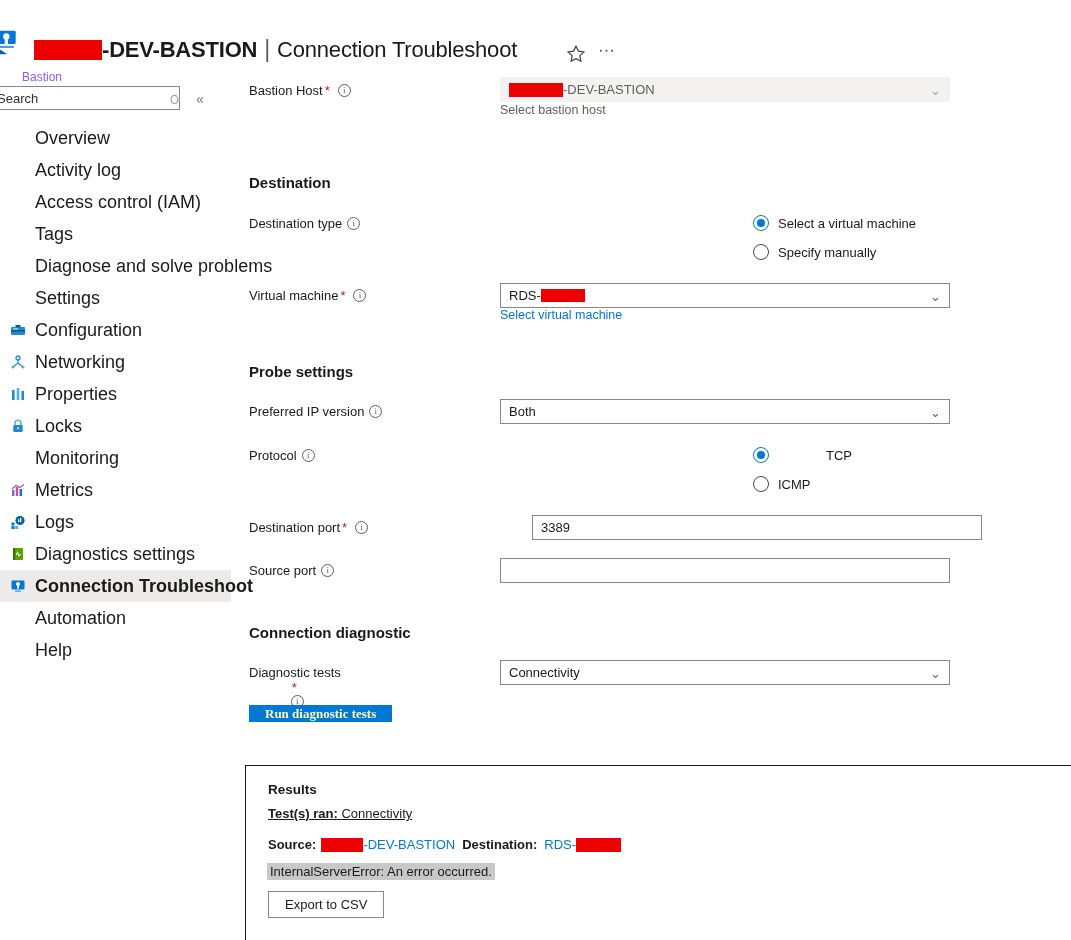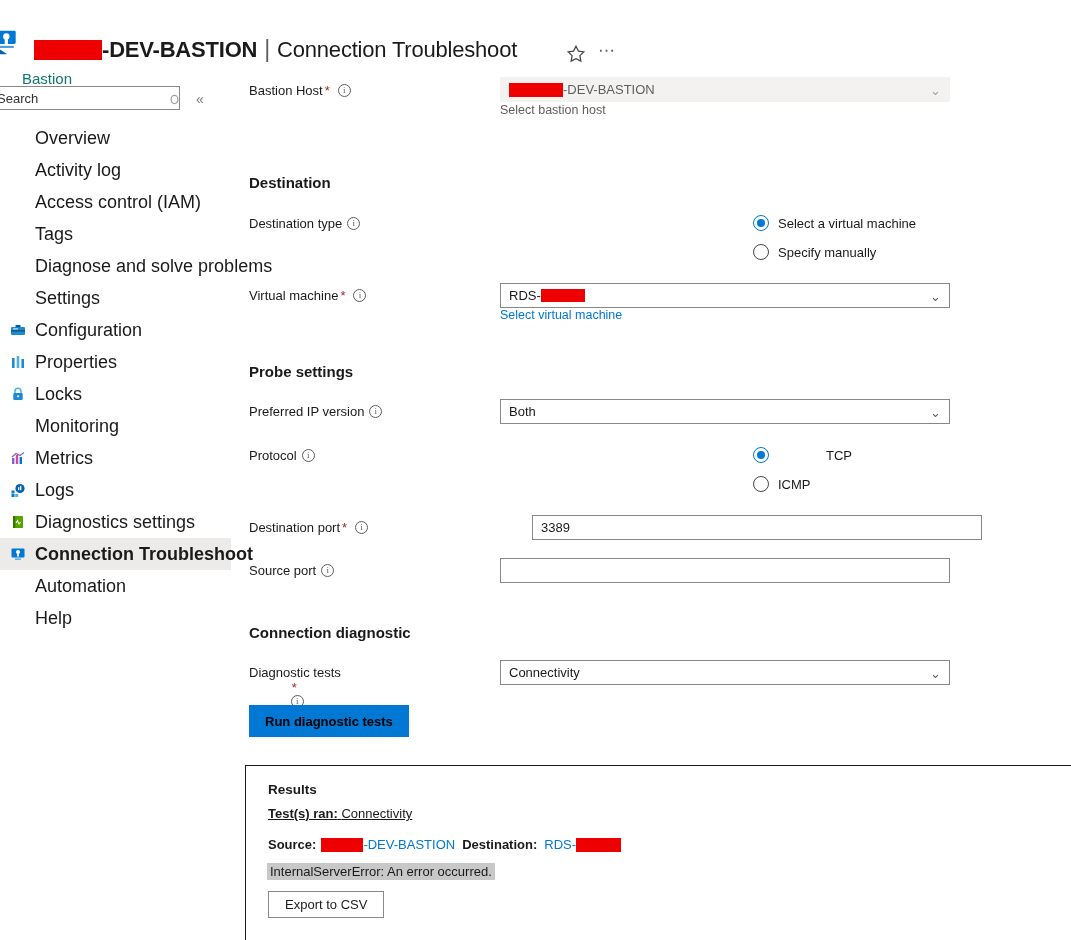--- a/index.html
+++ b/index.html
@@ -27,21 +27,21 @@
     white-space: nowrap; color: #1b1a19;
     display: flex; align-items: center;
   }
   .hdr-title .redact { width: 68px; height: 20px; }
   .hdr-title .bar {
     color: #605e5c; font-weight: 300; margin: 0 7px; font-size: 23px;
   }
   .hdr-title .sub2 { font-weight: 400; }
   .hdr-sub {
     position: absolute; left: 22px; top: 52px;
-    font-size: 15px; color: #0f766e;
+    font-size: 12px; color: #8b5cf6;
   }
   .hdr-star {
     position: absolute; left: 566px; top: 26px;
     width: 20px; height: 20px; color: #605e5c; cursor: pointer;
   }
   .hdr-dots {
     position: absolute; left: 598px; top: 27px;
     font-size: 17px; color: #605e5c; letter-spacing: 1px; cursor: pointer;
     line-height: 12px;
   }
@@ -118,23 +118,23 @@
     width: 16px; height: 16px; border-radius: 50%; border: 1px solid #484644;
     margin-right: 9px; flex: 0 0 16px; position: relative; background: #fff;
   }
   .radio.on { border: 1px solid #0078d4; }
   .radio.on::after {
     content: ""; position: absolute; left: 3px; top: 3px;
     width: 8px; height: 8px; border-radius: 50%; background: #0078d4;
   }
 
   .btn-primary {
-    background: #0078d4; color: #000000; border: none;
-    font-family: Liberation Sans, sans-serif;
-    font-size: 13px; font-weight: 700; height: 32px; padding: 0 16px;
+    background: #0078d4; color: #fef9c3; border: none;
+    font-family: Liberation Serif, serif;
+    font-size: 13px; font-weight: 700; height: 17px; padding: 0 16px;
     cursor: pointer;
   }
   .btn-secondary {
     background: #fff; color: #1b1a19; border: 1px solid #8a8886;
     font-family: "Liberation Sans", sans-serif;
     font-size: 13px; height: 27px; padding: 0 16px; cursor: pointer;
   }
 
   
   .results {
@@ -228,20 +228,31 @@
           <svg viewBox="0 0 16 16" width="16" height="16">
             <rect x="1" y="5" width="14" height="8" rx="1" fill="#1f8ad1"></rect>
             <rect x="5.5" y="3" width="5" height="2.2" rx="0.6" fill="#005a9e"></rect>
             <rect x="1" y="8" width="14" height="1.6" fill="#0f5a8c"></rect>
             <rect x="3" y="6.3" width="5" height="1.2" fill="#bfe2f7"></rect>
           </svg>
         </span>
         <span>Configuration</span>
       </div>
 
+      <div class="nav-item">
+        <span class="nav-ico">
+          <svg viewBox="0 0 16 16" width="16" height="16">
+            <circle cx="8" cy="4" r="2" fill="none" stroke="#1f8ad1" stroke-width="1.3"></circle>
+            <path d="M8 6 L8 9 M3 13 L8 9 L13 13" fill="none" stroke="#1f8ad1" stroke-width="1.2"></path>
+            <circle cx="3" cy="13.2" r="1.4" fill="#50b0e6"></circle>
+            <circle cx="13" cy="13.2" r="1.4" fill="#50b0e6"></circle>
+          </svg>
+        </span>
+        <span>Networking</span>
+      </div>
 
       <div class="nav-item">
         <span class="nav-ico">
           <svg viewBox="0 0 16 16" width="16" height="16">
             <rect x="2" y="4" width="2.6" height="10" fill="#1f8ad1"></rect>
             <rect x="6.7" y="2" width="2.6" height="12" fill="#50b0e6"></rect>
             <rect x="11.4" y="5" width="2.6" height="9" fill="#1f8ad1"></rect>
           </svg>
         </span>
         <span>Properties</span>

